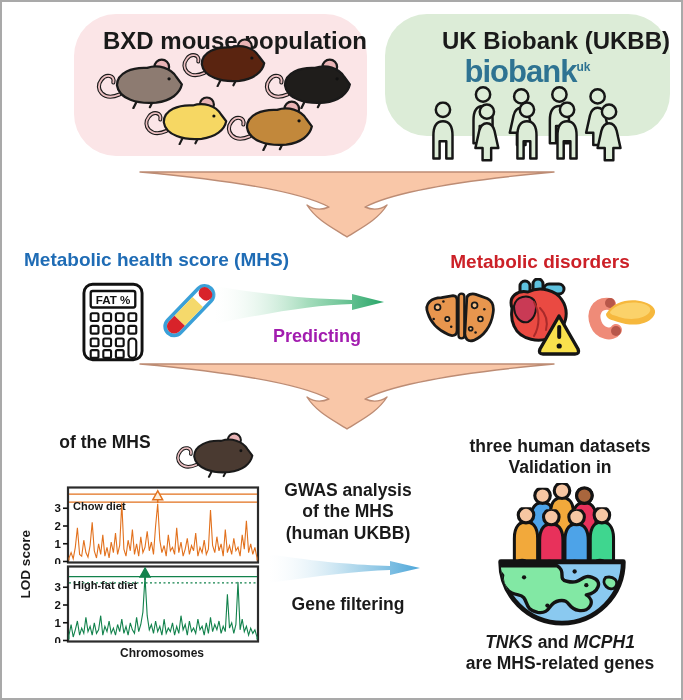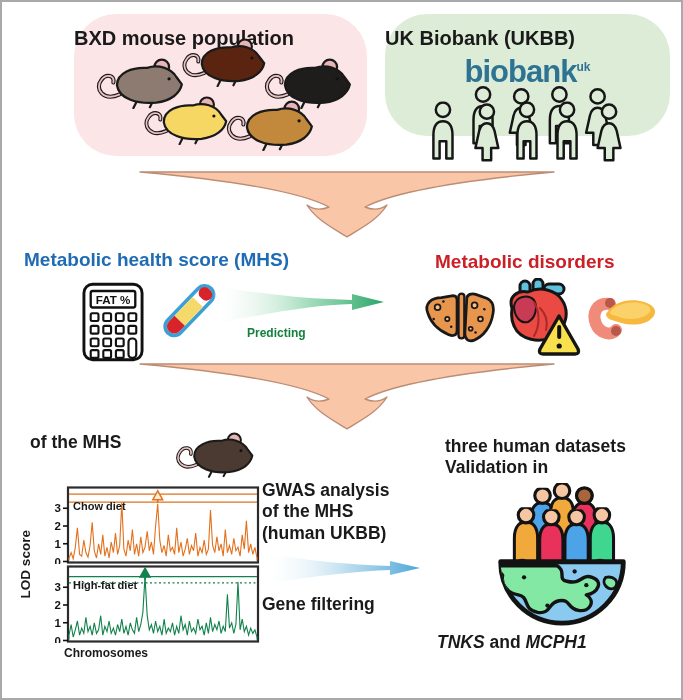--- a/index.html
+++ b/index.html
@@ -4,23 +4,23 @@
 <style>
   html,body{margin:0;padding:0;background:#fff;}
   *{box-sizing:border-box;}
   .canvas{
     position:relative;width:683px;height:700px;background:#fff;
     border:2px solid #a9a9a9;overflow:hidden;
     font-family:"Liberation Sans",sans-serif;color:#1a1a1a;
   }
   .abs{position:absolute;}
   .t{position:absolute;font-weight:bold;line-height:1.22;}
-  .ctr{}
+  .ctr{text-align:center;}
   .rbox{position:absolute;border-radius:42px;}
-  .box-title{position:absolute;left:0;right:0;top:13px;text-align:left;font-weight:bold;font-size:20px;color:#1a1a1a;}
+  .box-title{position:absolute;left:0;right:0;top:13px;text-align:right;font-weight:bold;font-size:24px;color:#1a1a1a;}
   .logo{position:absolute;left:0;right:0;top:40px;text-align:center;font-weight:bold;font-size:31px;letter-spacing:-1px;}
   .logo sup{font-size:12px;letter-spacing:0;margin-top:28px;}
   .gene{font-style:italic;}
   svg{display:block;}
 </style>
 </head>
 <body>
 
 <div class="canvas">
 
@@ -131,21 +131,21 @@
   <svg class="abs" style="left:212px;top:278px" width="180" height="48" viewBox="0 0 180 48">
     <defs>
       <linearGradient id="ggrad" x1="0" y1="0" x2="1" y2="0">
         <stop offset="0" stop-color="#ffffff" stop-opacity="0.1"></stop>
         <stop offset="0.55" stop-color="#8fd4ac" stop-opacity="0.8"></stop>
         <stop offset="1" stop-color="#27a567"></stop>
       </linearGradient>
     </defs>
     <path d="M0,6 C60,16 100,19 138,20 L138,14 L170,22 L138,30 L138,24 C100,25 60,32 0,44 Z" fill="url(#ggrad)"></path>
   </svg>
-  <div class="t ctr" style="left:245px;top:324px;width:140px;font-size:12px;color:#15803d;">Predicting</div>
+  <div class="t ctr" style="left:245px;top:324px;width:140px;font-size:18px;color:#a21caf;">Predicting</div>
 
   <div class="t ctr" style="left: 433px; top: 248px; width: 210px; font-size: 19px; color: rgb(204, 32, 39);">Metabolic disorders</div>
 
   <svg class="abs" style="left:420px;top:286px" width="74" height="60" viewBox="0 0 76 58">
     <path d="M6,24 C2,14 10,8 20,8 L32,6 C35,6 36,8 36,11 L36,42 C36,47 31,48 27,46 C16,41 9,34 6,24 Z" fill="#e8964e" stroke="#191919" stroke-width="2.8" stroke-linejoin="round"></path>
     <rect x="37.5" y="4" width="6" height="46" rx="3" fill="#e8964e" stroke="#191919" stroke-width="2.4"></rect>
     <path d="M46,9 C46,5 51,3 56,5 L67,9 C73,12 74,18 73,24 C71,38 63,48 53,52 C47,54 44,50 44,45 Z" fill="#e8964e" stroke="#191919" stroke-width="2.8" stroke-linejoin="round"></path>
     <g fill="#f7c289" stroke="#191919" stroke-width="1.8">
       <circle cx="16" cy="18" r="3"></circle>
         <circle cx="26" cy="30" r="2.2"></circle>
@@ -280,15 +280,16 @@
         <circle cx="36" cy="98" r="2.2"></circle>
           <circle cx="88" cy="92" r="2.2"></circle>
           <circle cx="100" cy="106" r="2.2"></circle>
           <circle cx="60" cy="127" r="2.2"></circle>
       </g>
     </g>
   </svg>
 
   <div class="t ctr" style="left:435px;top:630px;width:246px;font-size:17.5px;">
     <div><span class="gene">TNKS</span><span> and </span><span class="gene">MCPH1</span></div>
+    <div>are MHS-related genes</div>
   </div>
 
 </div>
 
 </body></html>

